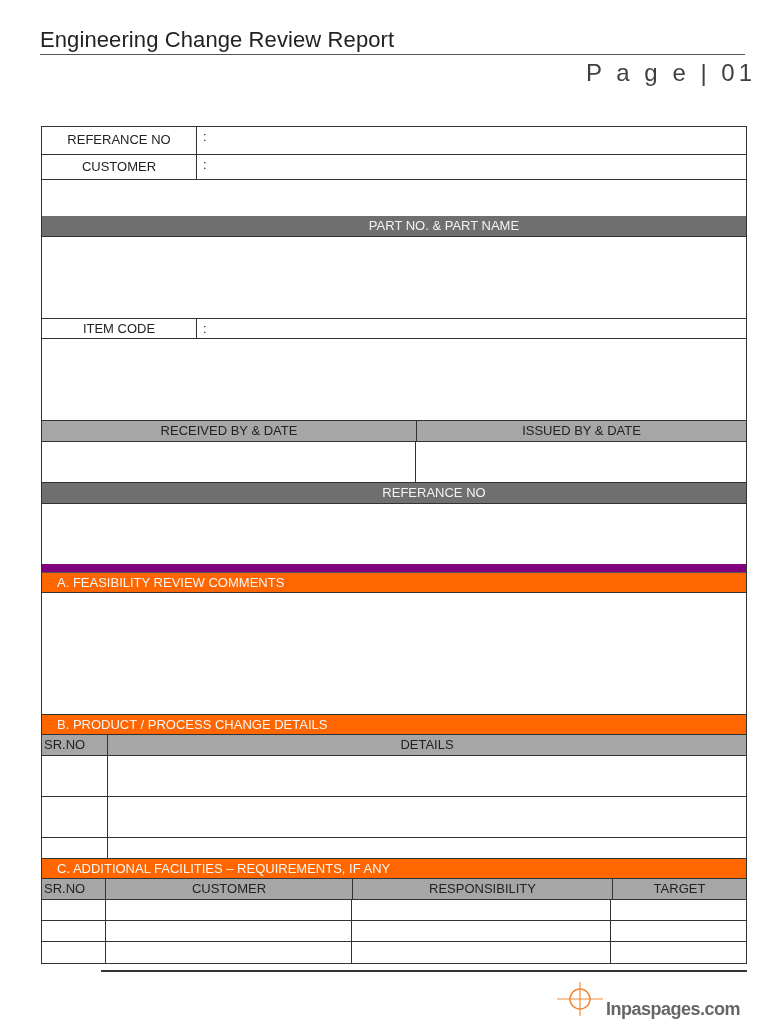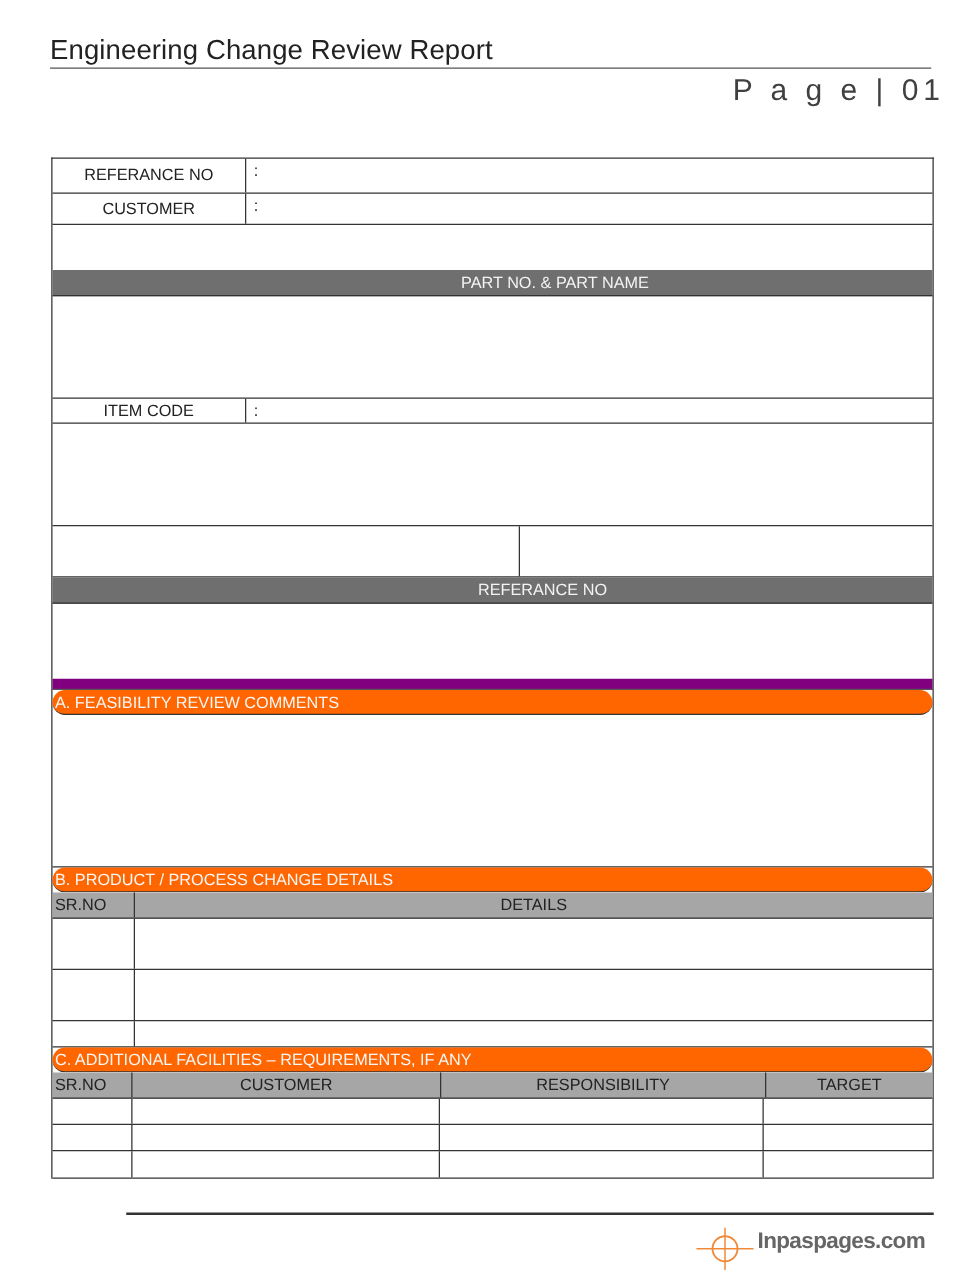--- a/index.html
+++ b/index.html
@@ -6,28 +6,28 @@
   body { width:777px; height:1024px; position:relative; overflow:hidden; font-family:"Liberation Sans", sans-serif; color:#222; }
   .title { position:absolute; left:40px; top:27px; font-size:22px; color:#222; font-family:"Liberation Sans", sans-serif; letter-spacing:0.1px; }
   .title-rule { position:absolute; left:40px; top:54px; width:705px; height:1px; background:#555; }
   .page-no { position:absolute; right:21px; top:59px; font-size:24px; letter-spacing:4px; color:#404040; }
   .sheet { position:absolute; left:41px; top:126px; width:704px; border:1px solid #333; border-bottom:none; }
   .row { display:flex; border-bottom:1px solid #333; box-sizing:border-box; font-size:13px; }
   .lbl { width:154px; text-align:center; border-right:1px solid #333; line-height:26px; }
   .colon { padding-left:6px; line-height:20px; }
   .bar-dark { background:#6f6f6f; color:#f3f3f3; text-align:center; height:20px; line-height:20px; font-size:13px; border-bottom:1px solid #333; }
   .bar-grey { background:#a6a6a6; color:#222; height:20px; line-height:20px; font-size:13px; border-bottom:1px solid #333; display:flex; }
-  .bar-orange { background:#ff6600; color:#f6f6f6; height:19px; line-height:19px; font-size:13px; padding-left:2px; border-bottom:1px solid #333;border-radius:10px; }
+  .bar-orange { background:#ff6600; color:#f6f6f6; height:19px; line-height:19px; font-size:13px; padding-left:15px; border-bottom:1px solid #333; }
   .bar-purple { background:#800080; height:8px; border-bottom:1px solid #555; }
   .blank { border-bottom:1px solid #333; }
   .split { display:flex; border-bottom:1px solid #333; }
   .split > div { box-sizing:border-box; }
   .c { text-align:center; }
   .footer-rule { position:absolute; left:101px; top:970px; width:646px; height:2px; background:#333; }
-  .logo { position:absolute; left:557px; top:982px; display:flex; align-items:flex-start; }
+  .logo { position:absolute; left:557px; top:982px; display:flex; align-items:flex-end; }
   .logo-text { font-family:"Liberation Sans", sans-serif; font-weight:bold; font-size:18px; color:#666; letter-spacing:-0.5px; margin-left:3px; }
 </style>
 </head>
 <body>
 
 <div class="title">Engineering Change Review Report</div>
 <div class="title-rule"></div>
 <div class="page-no">P a g e | 01</div>
 
 <div class="sheet">
@@ -41,20 +41,24 @@
   </div>
   <div class="bar-dark" style="padding-left:180px; text-align:left;margin-top:36px;">
       <span style="display:block; text-align:center; margin-left:-180px; padding-left:100px;">PART NO. &amp; PART NAME</span>
     </div>
   <div class="blank" style="height:81px;"></div>
   <div class="row" style="height:20px;">
     <div class="lbl" style="line-height:19px;">ITEM CODE</div>
     <div class="colon" style="flex:1; line-height:19px;"><span>:</span></div>
   </div>
   <div class="blank" style="height:81px;"></div>
+  <div class="bar-grey">
+    <div class="c" style="width:374px; border-right:1px solid #333;">RECEIVED BY &amp; DATE</div>
+    <div class="c" style="flex:1;">ISSUED BY &amp; DATE</div>
+  </div>
   <div class="split" style="height:40px;">
     <div style="width:374px; border-right:1px solid #333;"></div>
     <div style="flex:1;"></div>
   </div>
   <div class="bar-dark"><span style="padding-left:80px;">REFERANCE NO</span></div>
   <div class="blank" style="height:60px; border-bottom:none;"></div>
   <div class="bar-purple"></div>
   <div class="bar-orange">A. FEASIBILITY REVIEW COMMENTS</div>
   <div class="blank" style="height:121px;"></div>
   <div class="bar-orange">B. PRODUCT / PROCESS CHANGE DETAILS</div>

